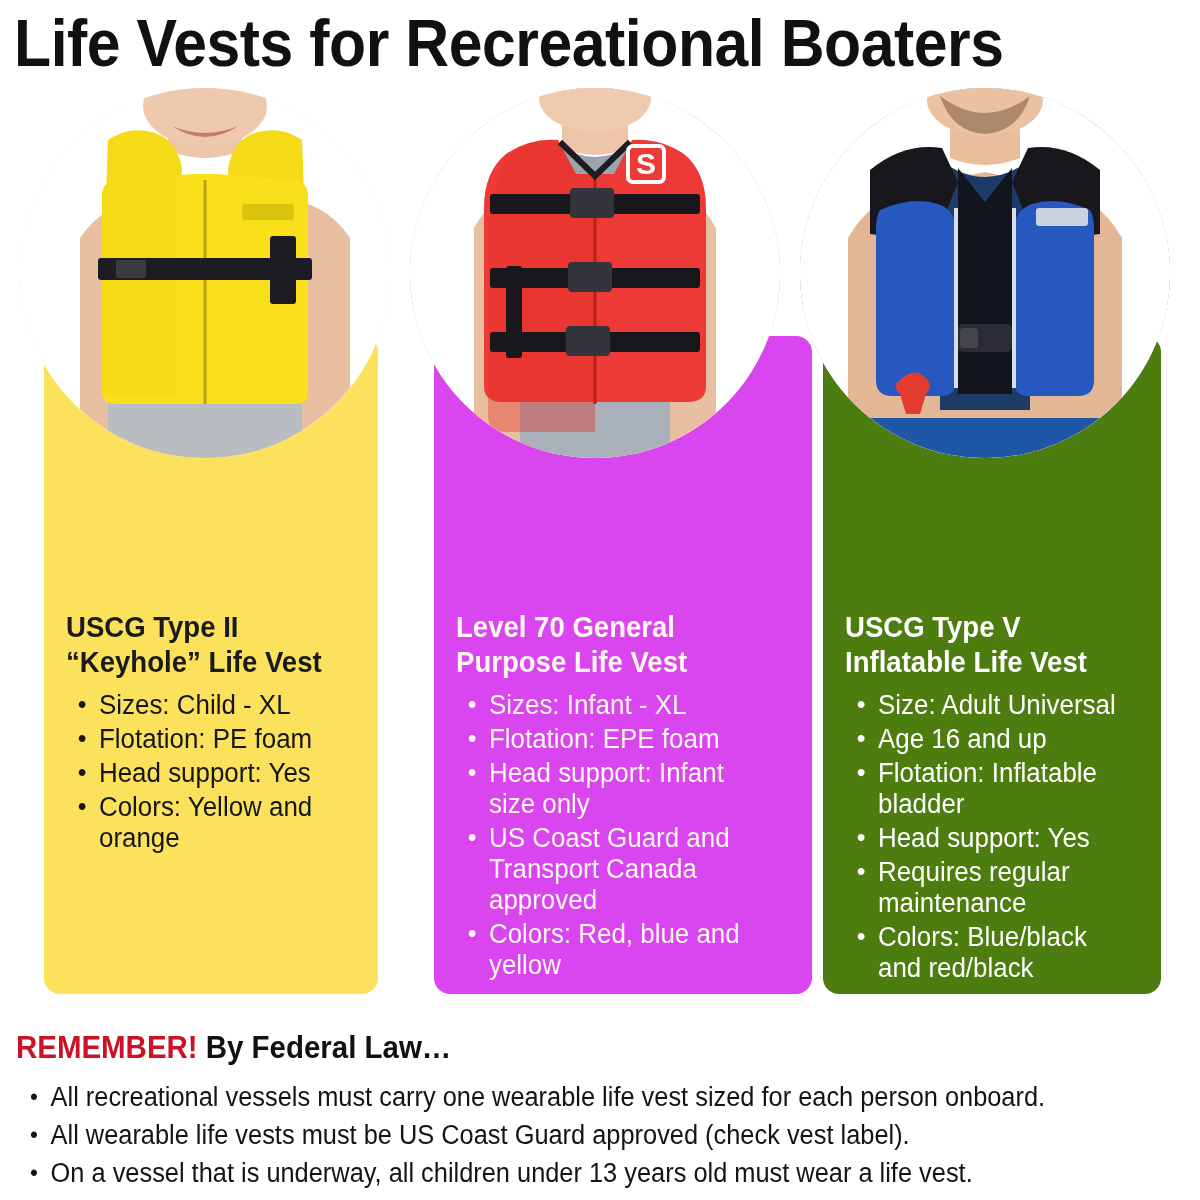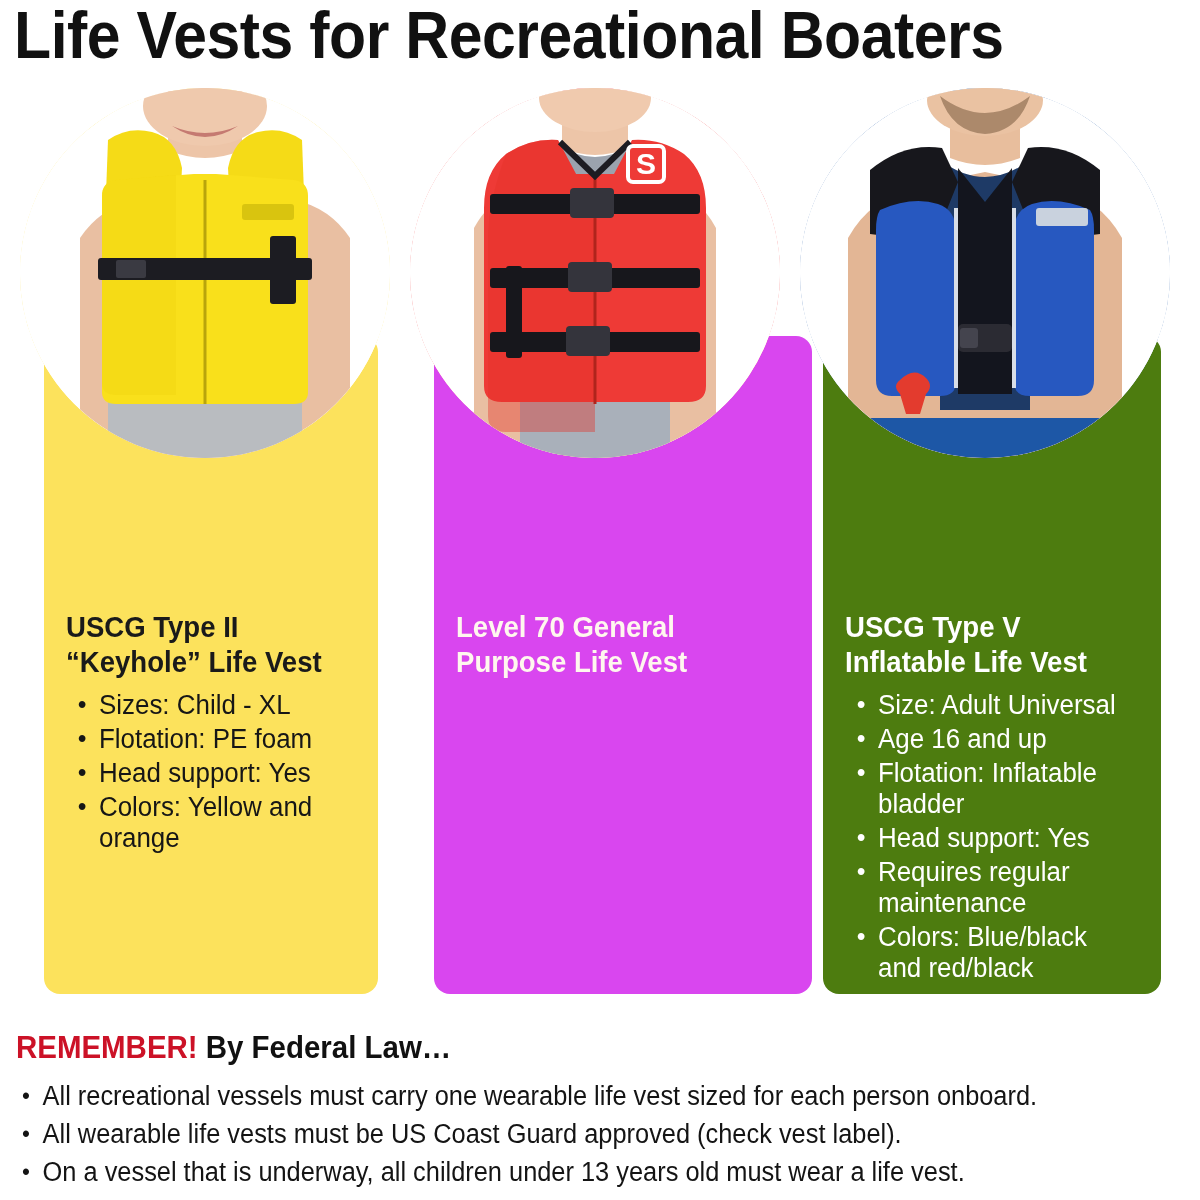--- a/index.html
+++ b/index.html
@@ -7,21 +7,21 @@
   body{
     background:#ffffff;
     font-family:"Liberation Sans", sans-serif;
     position:relative;
     overflow:hidden;
   }
 
   
   #title-bar{
     position:absolute; left:0; top:0; width:1200px; height:78px;
-    display:flex; align-items:flex-start; padding-left:14px;
+    display:flex; align-items:flex-end; padding-left:14px;
   }
   #page-title{
     font-family:"Liberation Sans Narrow","Liberation Sans",sans-serif;
     font-weight:bold;
     font-size:66px;
     line-height:70px;
     letter-spacing:-0.5px;
     color:#111111;
     transform:scaleX(0.92);
     transform-origin:left top;
@@ -107,21 +107,21 @@
     font-weight:bold;
     font-size:31px;
     line-height:36px;
     color:#111111;
     margin-bottom:11px;
     transform:scaleX(0.95);
     transform-origin:left top;
     white-space:nowrap;
   }
   #footer-heading .remember{ color:#CC1227; }
-  ul#footer-list{ list-style:none; margin:4px; padding:0; }
+  ul#footer-list{ list-style:none; margin:12px; padding:0; }
   ul#footer-list li{
     position:relative;
     font-family:"Liberation Sans Narrow","Liberation Sans",sans-serif;
     font-size:27px;
     line-height:38px;
     color:#141414;
     padding-left:24px;
     transform:scaleX(0.94);
     transform-origin:left top;
     white-space:nowrap;
@@ -191,20 +191,27 @@
 
 <div class="column" id="col-red">
 
   <div class="card">
     <div class="card-body">
       <div style="height:248px"></div>
       <div class="card-title">
         <span>Level 70 General</span><br>
         <span>Purpose Life Vest</span>
       </div>
+      <ul class="card-list">
+        <li>Sizes: Infant - XL</li>
+        <li>Flotation: EPE foam</li>
+        <li>Head support: Infant size only</li>
+        <li>US Coast Guard and Transport Canada approved</li>
+        <li>Colors: Red, blue and yellow</li>
+      </ul>
     </div>
   </div>
 
   <div class="photo-ring">
     <div class="photo-clip">
       <svg width="370" height="370" viewBox="0 0 370 370">
         <rect width="370" height="370" fill="#ffffff"></rect>
 
         <path d="M64 140 q18 -34 58 -44 l63 -12 l63 12 q40 10 58 44 l0 240 l-242 0 z" fill="#E9BFA2"></path>
 

